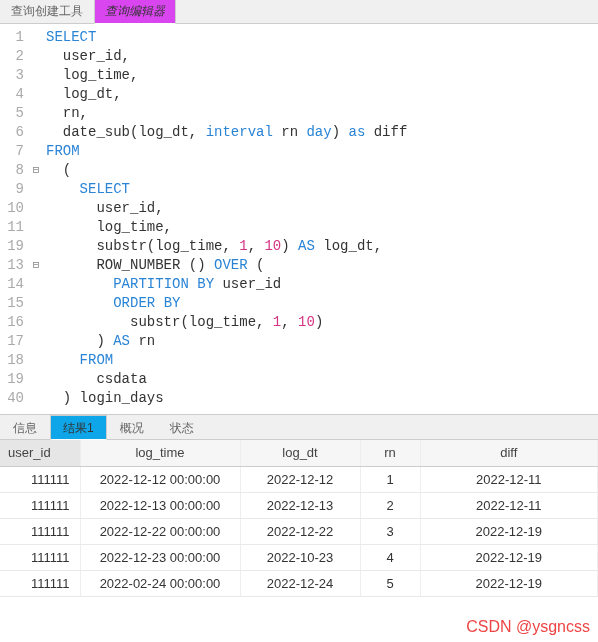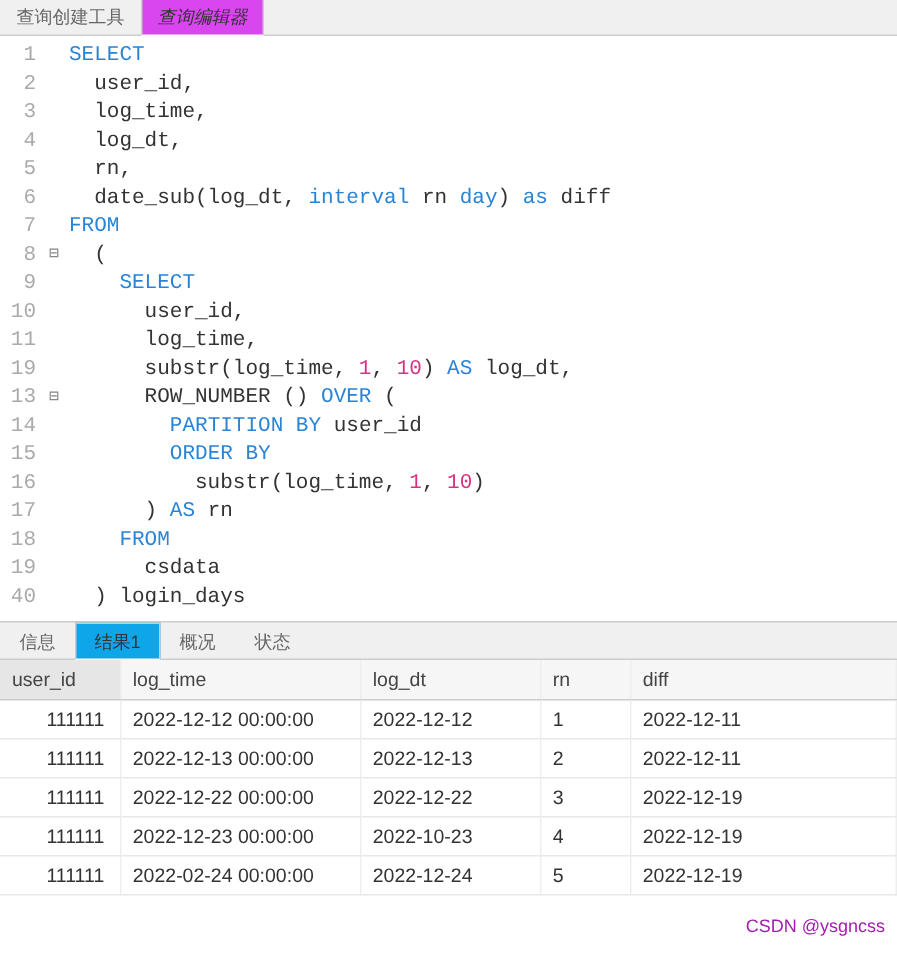--- a/index.html
+++ b/index.html
@@ -91,44 +91,44 @@
       border-bottom: 1px solid #fff;
       margin-bottom: -1px;
       color: #333;
     }
     .result-table {
       width: 100%;
       border-collapse: collapse;
       font-size: 13px;
     }
     .result-table th, .result-table td {
-      text-align: left;
+      text-align: center;
       padding: 5px 8px;
       border-bottom: 1px solid #e8e8e8;
       border-right: 1px solid #eee;
       height: 26px;
     }
     .result-table th {
       background: #f6f6f6;
       font-weight: normal;
       color: #444;
       border-bottom: 1px solid #ccc;
     }
     .result-table th.sel { background: #e6e6e6; }
     .result-table .col-userid { width: 80px; text-align: right; padding-right: 10px; }
     .result-table th.col-userid { text-align: left; }
     .result-table .col-logtime { width: 160px; }
     .result-table .col-logdt { width: 120px; }
     .result-table .col-rn { width: 60px; }
     .watermark {
       position: absolute;
-      bottom: 18px;
+      bottom: 6px;
       right: 8px;
-      font-size: 12px;
-      color: #a21caf;
+      font-size: 16px;
+      color: #ef4444;
     }
   </style>
 </head>
 <body>
 
 <div class="top-tabs">
   <div class="top-tab">查询创建工具</div>
   <div class="top-tab active">查询编辑器</div>
 </div>
 

